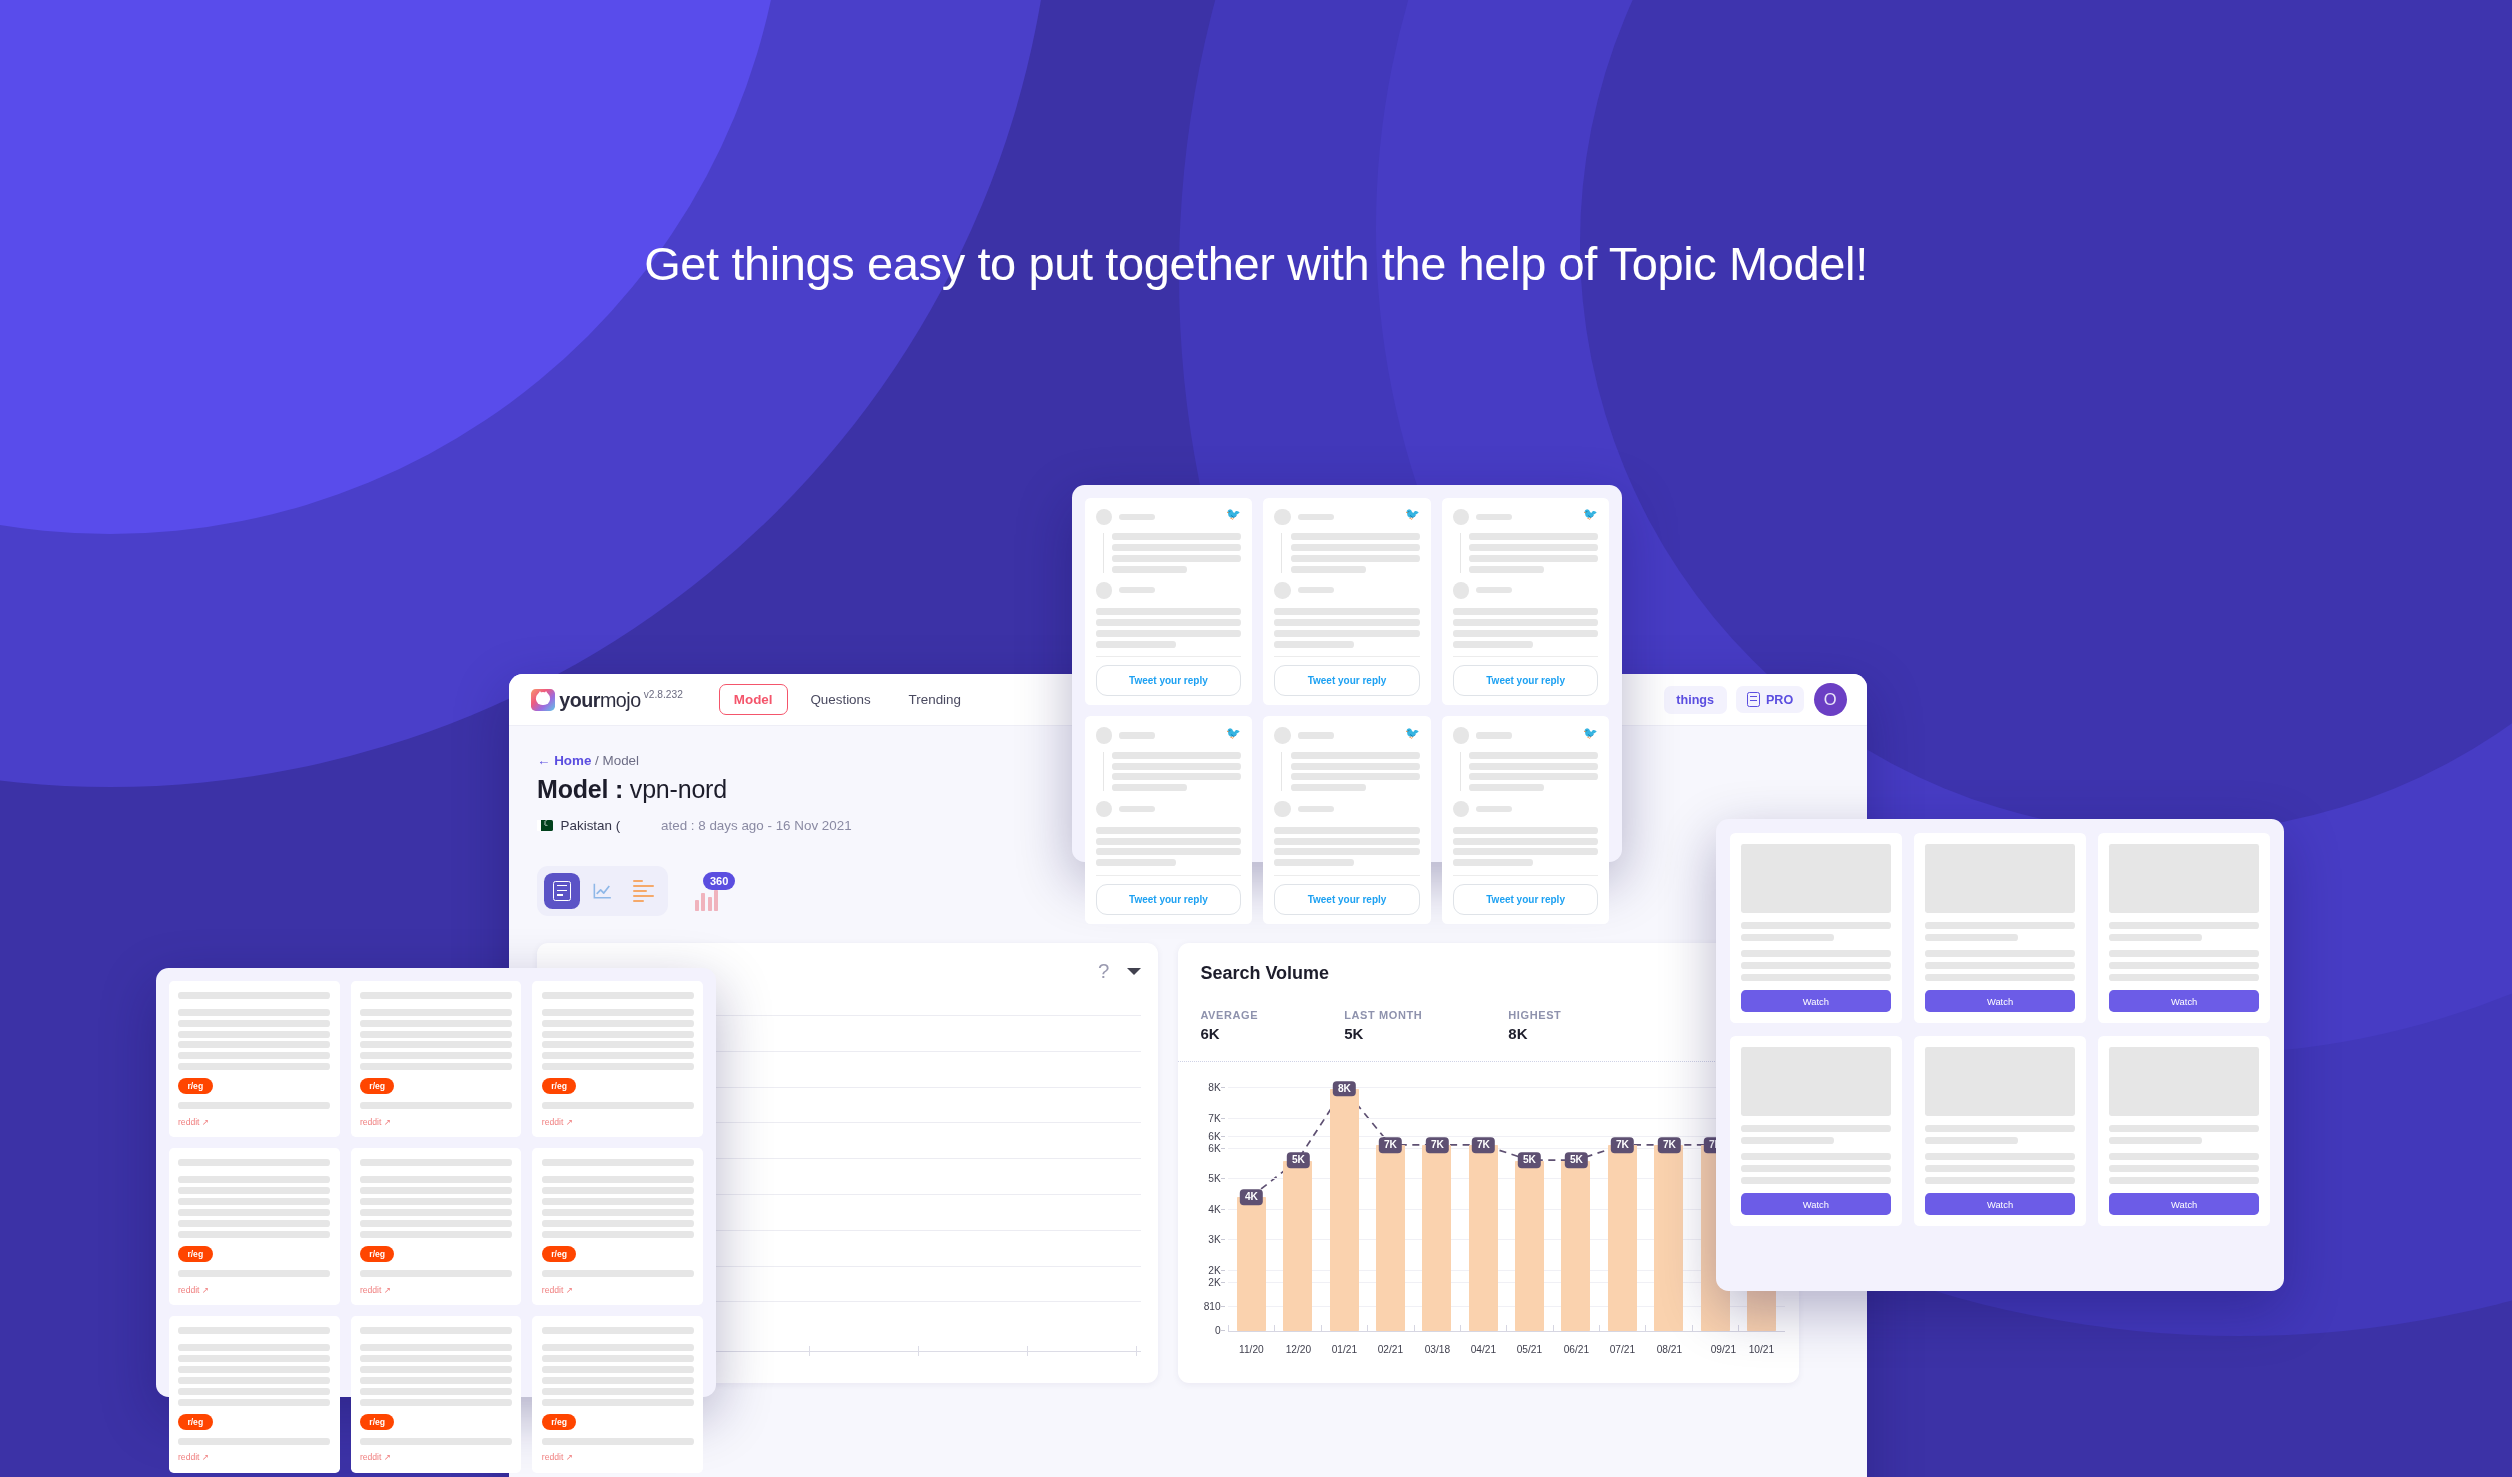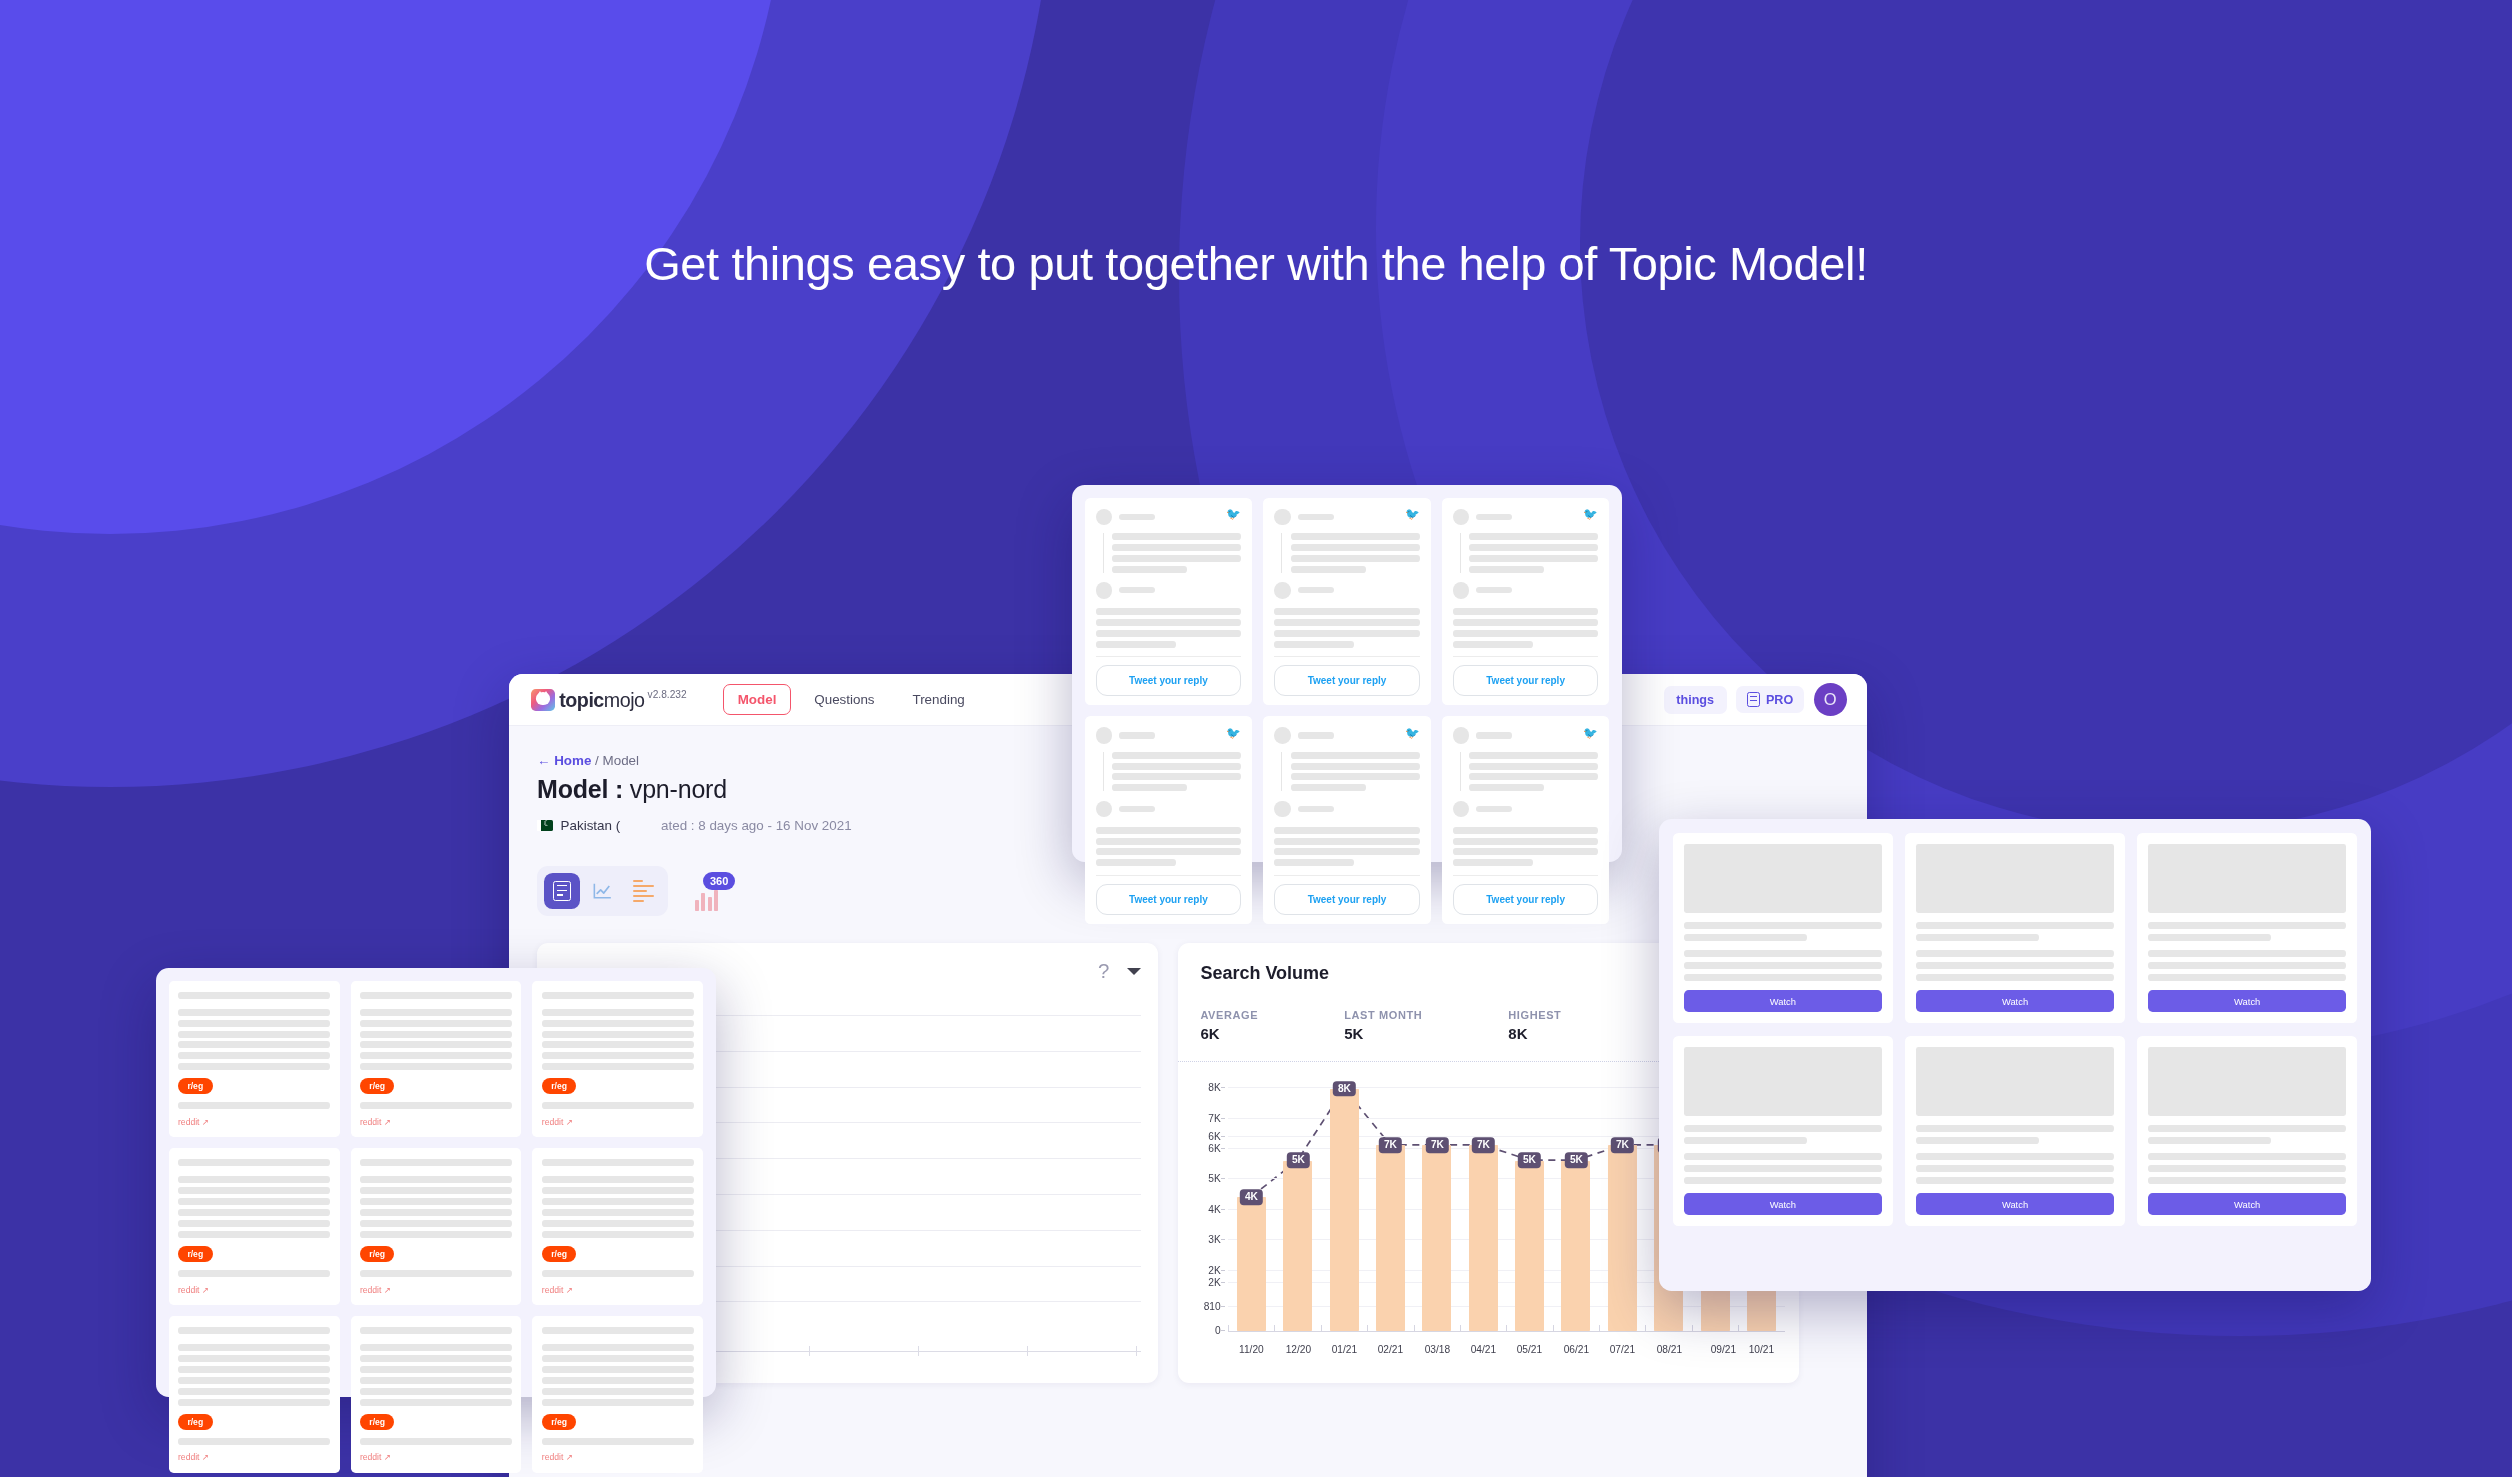--- a/index.html
+++ b/index.html
@@ -193,21 +193,21 @@
   .rd-grid { display: grid; grid-template-columns: repeat(3, 1fr); gap: 11px; }
   .rd-card { background: #ffffff; border-radius: 4.7px; padding: 11px 9.4px 10.2px 9.4px; }
   .rd-badge {
     display: inline-block; background: #ff4500; color: #ffffff; font-size: 8.6px;
     font-weight: 600; border-radius: 8.6px; padding: 3.1px 9.4px; margin: 7.9px 0 7.9px 0;
   }
   .rd-link { font-size: 8.6px; color: #f08080; margin-top: 7.9px; }
 
   
   #video-panel {
-    left: 1659px; top: 819px; width: 712px; height: 472px;
+    left: 1716px; top: 819px; width: 568px; height: 472px;
     background: #f3f2fd; border-radius: 12.6px; padding: 14px;
   }
   .vd-grid { display: grid; grid-template-columns: repeat(3, 1fr); gap: 12.6px; }
   .vd-card { background: #ffffff; border-radius: 5.5px; padding: 11px; }
   .vd-thumb { background: #e6e6e6; border-radius: 2.4px; height: 69px; }
   .vd-watch {
     background: #6c5ce7; color: #ffffff; border-radius: 4.7px; text-align: center;
     font-size: 9.4px; padding: 5.5px 0; margin-top: 9.4px;
   }
 </style>
@@ -225,21 +225,21 @@
 <div id="headline">Get things easy to put together with the help of Topic Model!</div>
 
 <div class="panel" id="app-window">
 
   <div id="app-topbar">
     <div class="logo-wrap">
       <div class="logo-mark">
         <span class="ear-l"></span>
           <span class="ear-r"></span>
       </div>
-      <div class="logo-text"><b>topic</b><span class="light">mojo</span></div>
+      <div class="logo-text"><b>your</b><span class="light">mojo</span></div>
       <div class="logo-ver">v2.8.232</div>
     </div>
 
     <div id="app-nav">
       <div class="nav-tab active">Model</div>
       <div class="nav-tab">Questions</div>
       <div class="nav-tab">Trending</div>
     </div>
 
     <div id="app-user">

